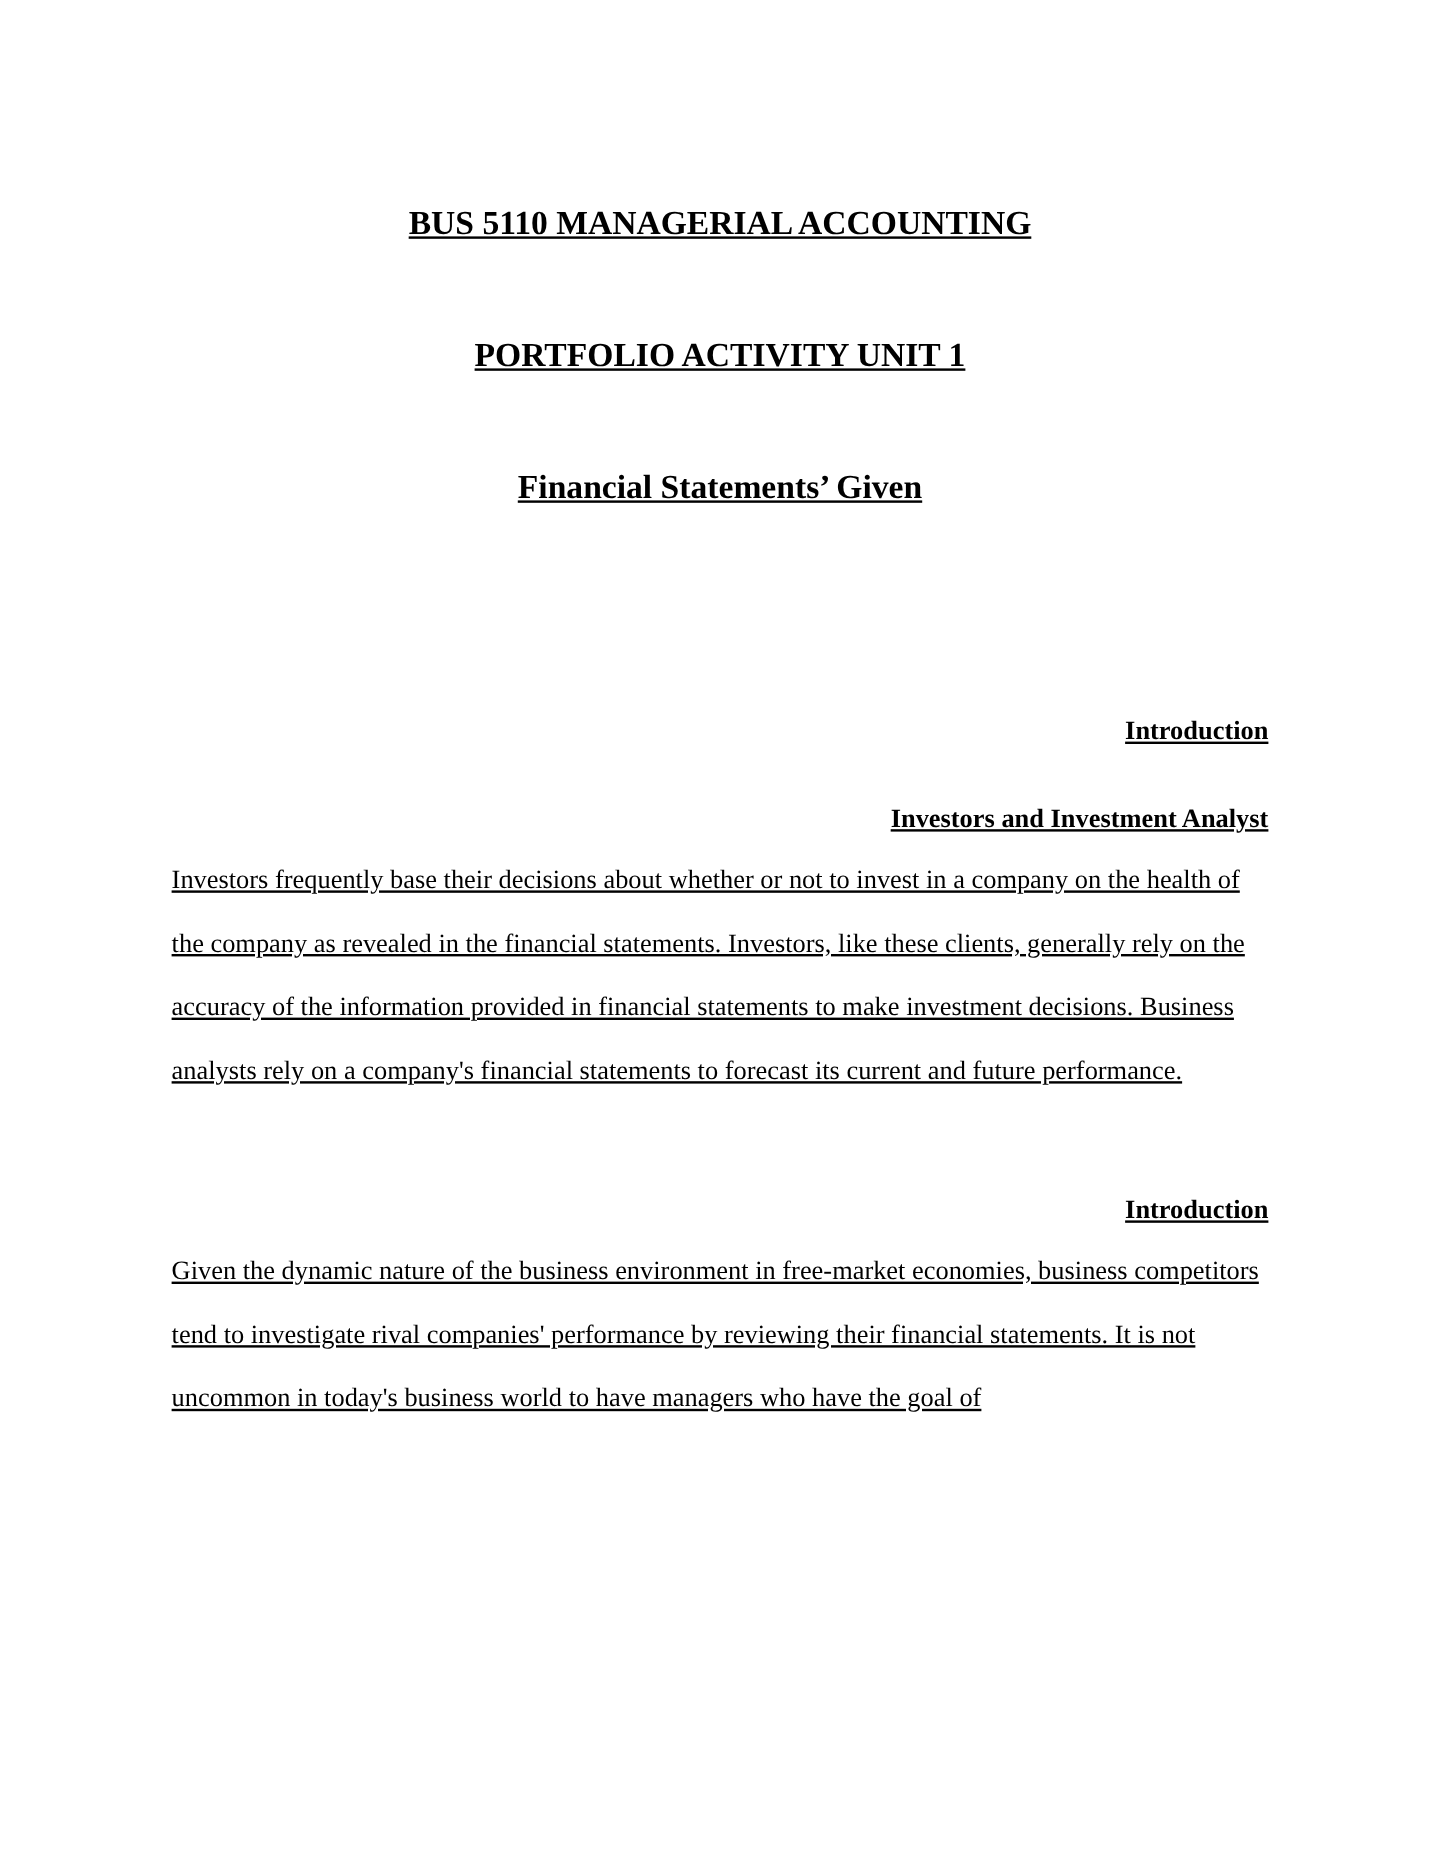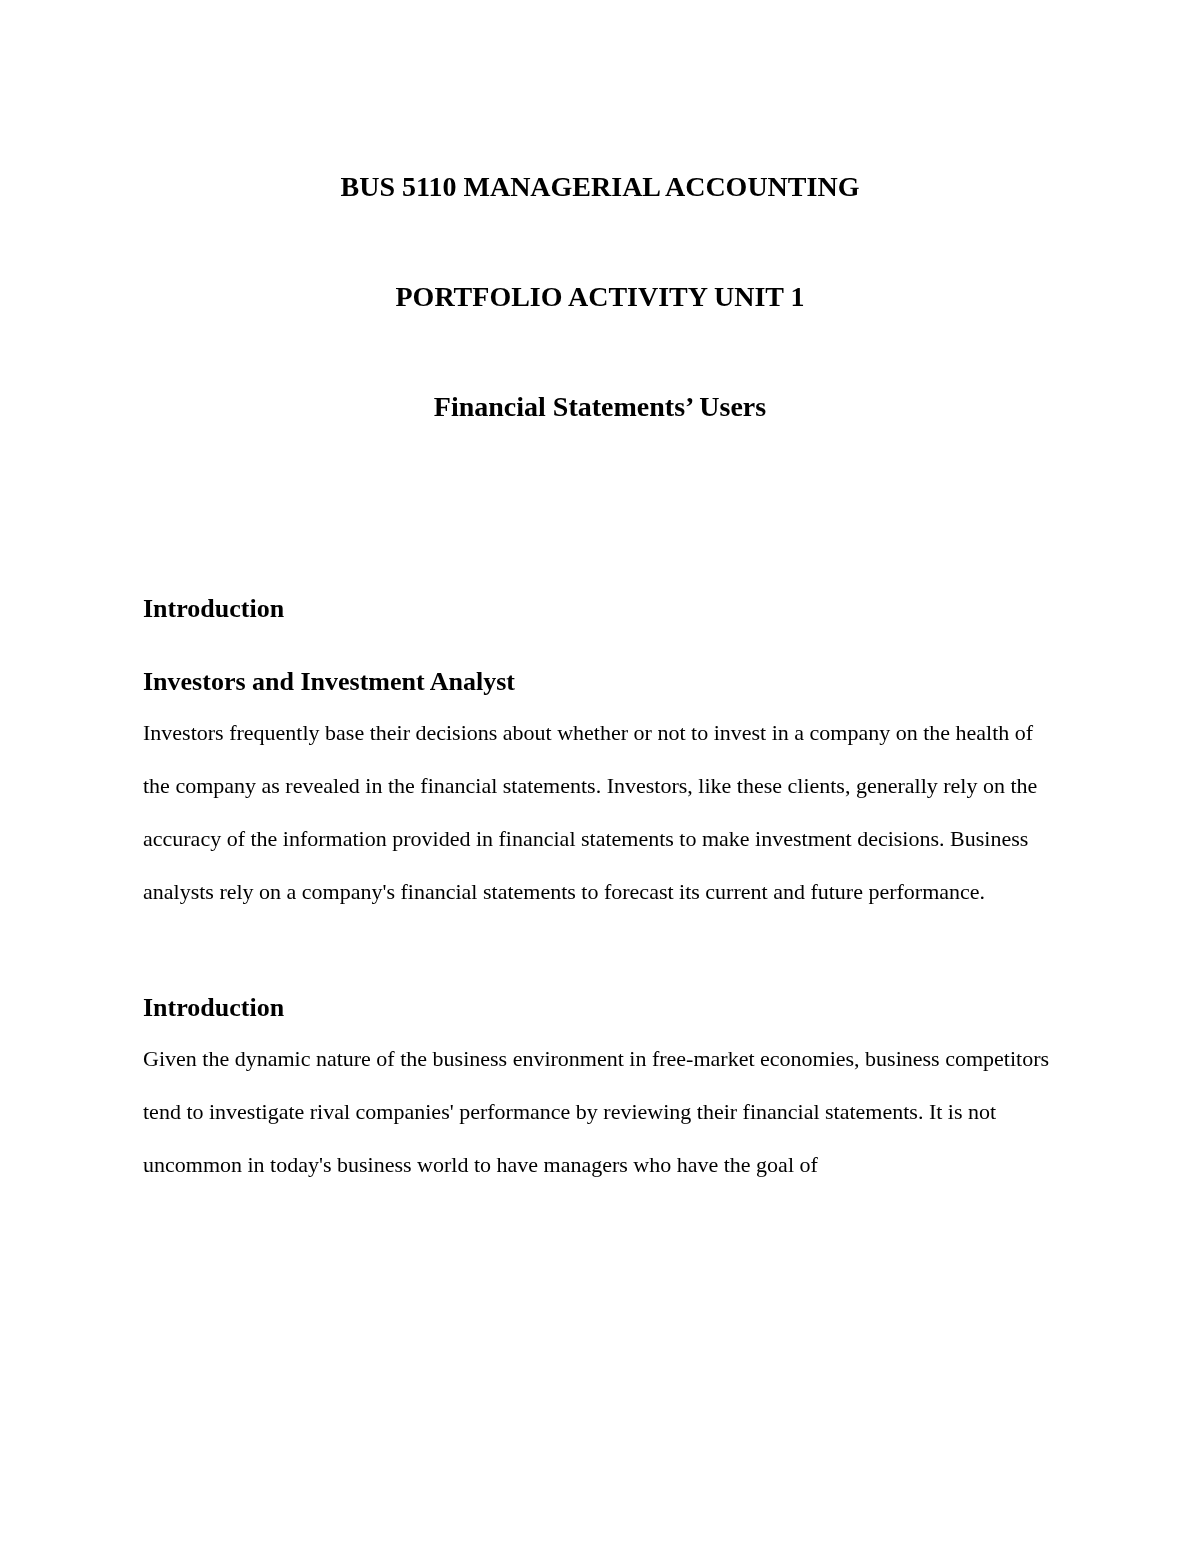--- a/index.html
+++ b/index.html
@@ -10,57 +10,58 @@
   .page {
     position: relative;
     width: 1200px;
     height: 1459px;
     background: #ffffff;
     color: #000000;
     font-family: "Liberation Serif", "DejaVu Serif", serif;
     box-sizing: border-box;
     padding: 170px 143px 0 143px;
     overflow: hidden;
+    text-decoration: underline;
   }
   .title {
     text-align: center;
     font-weight: bold;
     font-size: 28px;
     line-height: 34px;
     margin: 0;
   }
   .title + .title { margin-top: 76px; }
   .title.date { margin-top: 74px; }
   .section-heading {
     font-weight: bold;
-    font-size: 26px;
+    font-size: 22px;
     line-height: 28px;
     margin: 0;
-    text-align: left;
+    text-align: right;
   }
   .heading-introduction { margin-top: 171px; }
   .heading-investors { margin-top: 45px; }
   .heading-competitors { margin-top: 76px; }
   .body-text {
     font-size: 22px;
     line-height: 53px;
     margin: 10px 0 0 0;
     text-align: left;
   }
 </style>
 </head>
 <body>
 
 <div class="page">
 
   <h1 class="title">BUS 5110 MANAGERIAL ACCOUNTING</h1>
 
   <h1 class="title">PORTFOLIO ACTIVITY UNIT 1</h1>
 
-  <h1 class="title">Financial Statements’ Users</h1>
+  <h1 class="title">Financial Statements’ Given</h1>
 
 
   <h2 class="section-heading heading-introduction">Introduction</h2>
 
   <h2 class="section-heading heading-investors">Investors and Investment Analyst</h2>
 
   <p class="body-text">Investors frequently base their decisions about whether or not to invest in a company on the health of the company as revealed in the financial statements.  Investors, like these clients, generally rely on the accuracy of the information provided in financial statements to make investment decisions. Business analysts rely on a company's financial statements to forecast its current and future performance.</p>
 
   <h2 class="section-heading heading-competitors">Introduction</h2>
 

